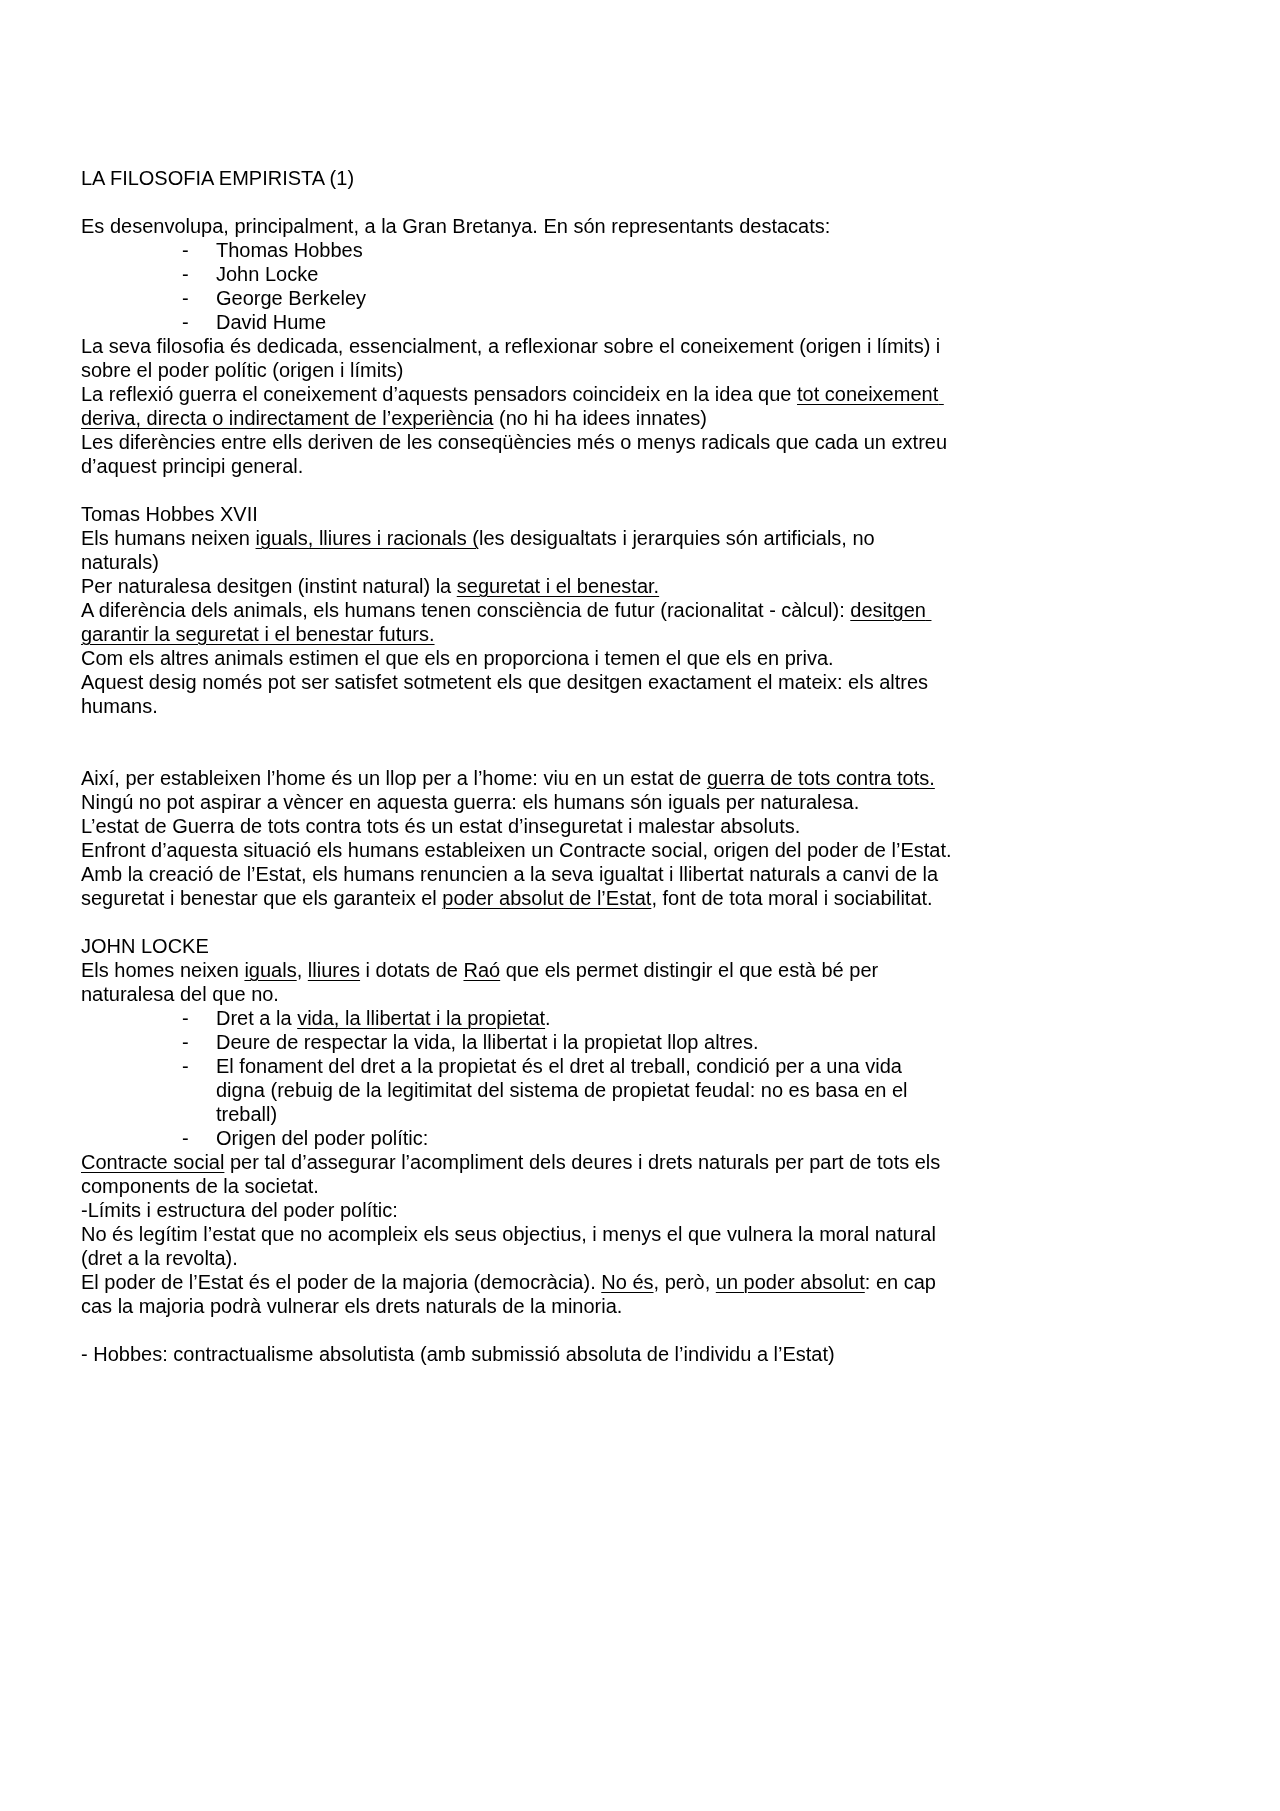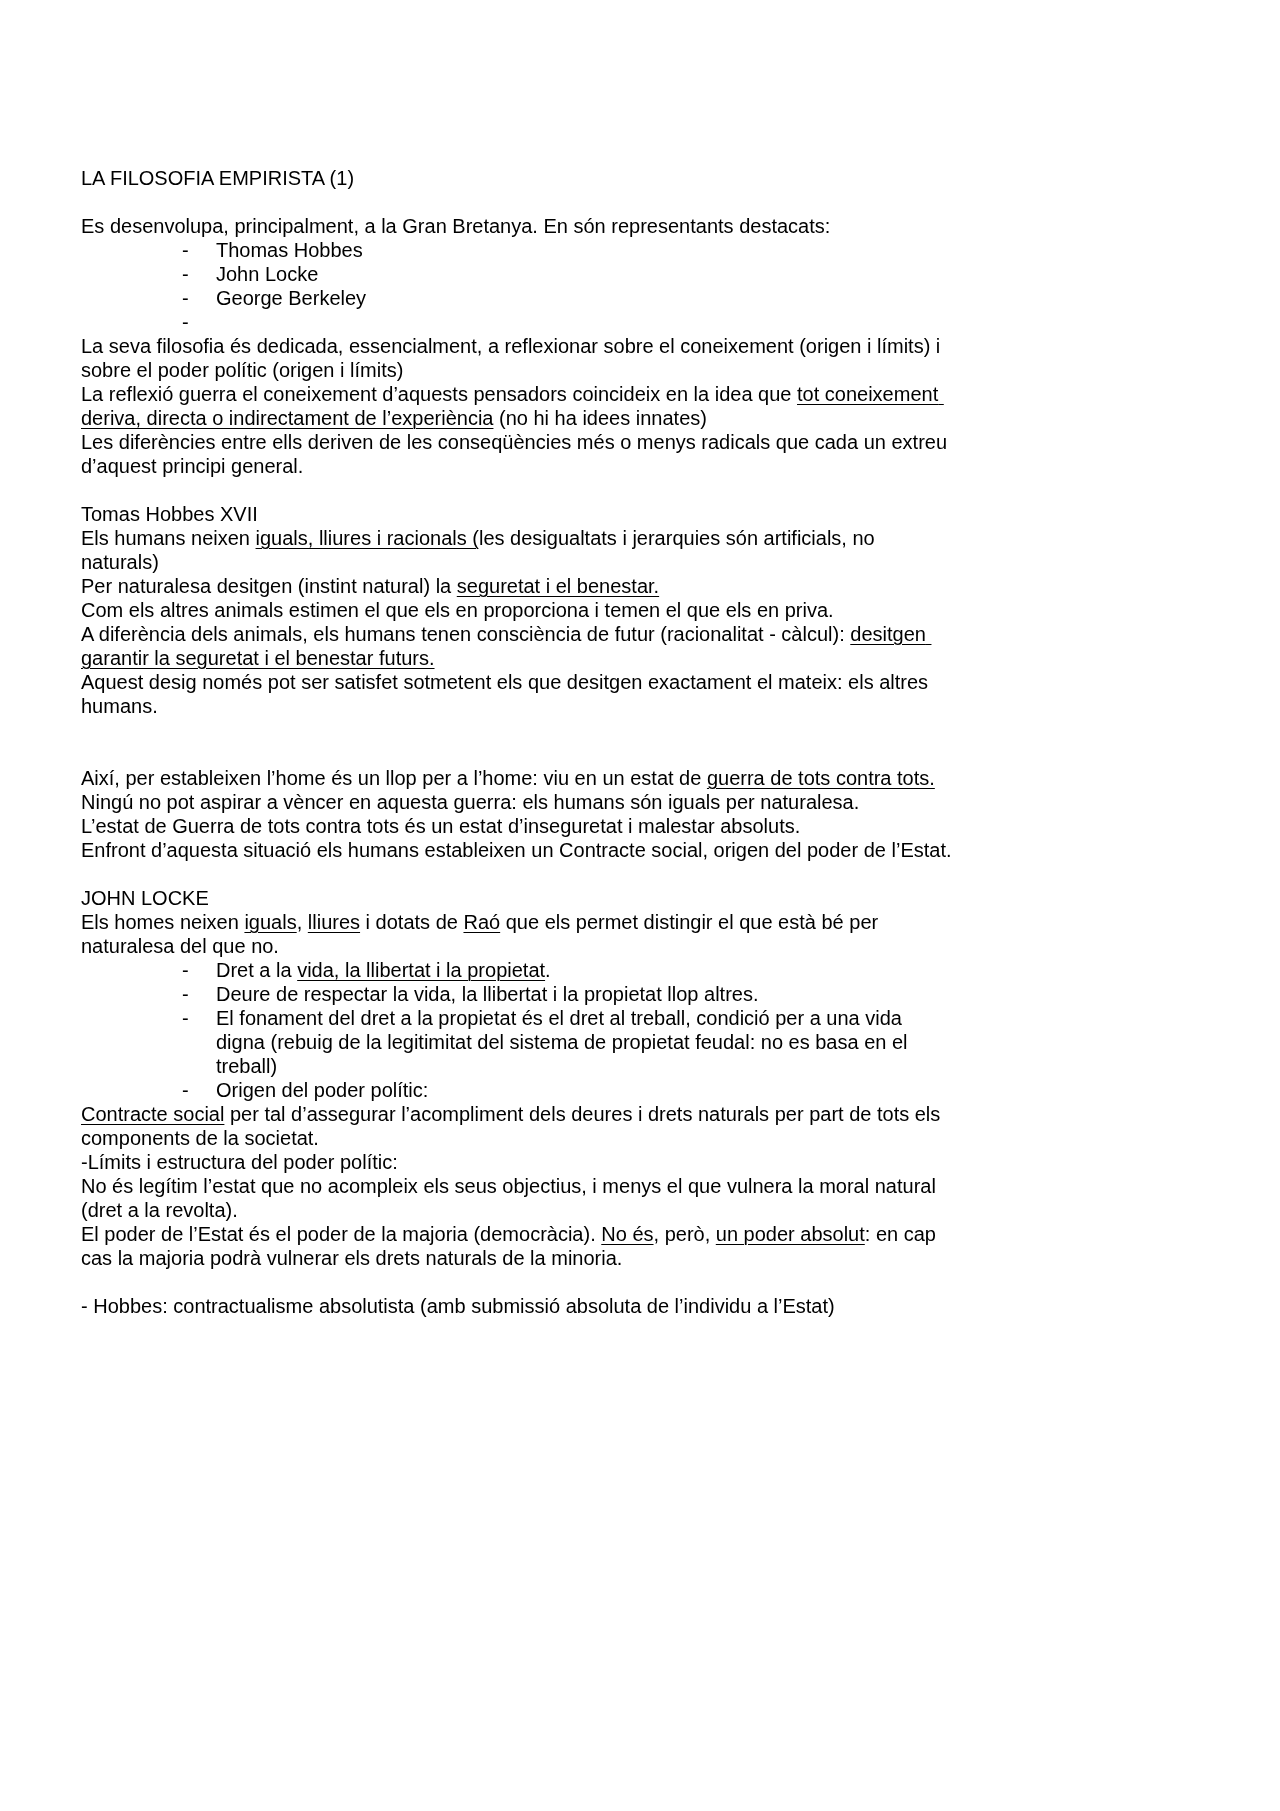--- a/index.html
+++ b/index.html
@@ -47,37 +47,39 @@
       <div class="list-item">
         <span class="dash">-</span>
         <span class="li-content"><span>John Locke</span></span>
       </div>
       <div class="list-item">
         <span class="dash">-</span>
         <span class="li-content"><span>George Berkeley</span></span>
       </div>
       <div class="list-item">
         <span class="dash">-</span>
+        <span class="li-content"><span>David Hume</span></span>
       </div>
       <p class="para"><span>La seva filosofia és dedicada, essencialment, a reflexionar sobre el coneixement (origen i límits) i sobre el poder polític (origen i límits)</span></p>
       <p class="para"><span>La reflexió guerra el coneixement d’aquests pensadors coincideix en la idea que </span><span class="u">tot coneixement deriva, directa o indirectament de l’experiència</span><span> (no hi ha idees innates)</span></p>
       <p class="para"><span>Les diferències entre ells deriven de les conseqüències més o menys radicals que cada un extreu d’aquest principi general.</span></p>
       <div class="blank-line"></div>
       <p class="para"><span>Tomas Hobbes XVII</span></p>
       <p class="para"><span>Els humans neixen </span><span class="u">iguals, lliures i racionals (</span><span>les desigualtats i jerarquies són artificials, no naturals)</span></p>
       <p class="para"><span>Per naturalesa desitgen (instint natural) la </span><span class="u">seguretat i el benestar.</span></p>
+      <p class="para"><span>A diferència dels animals, els humans tenen consciència de futur (racionalitat - càlcul): </span><span class="u">desitgen garantir la seguretat i el benestar futurs.</span></p>
       <p class="para"><span>Com els altres animals estimen el que els en proporciona i temen el que els en priva.</span></p>
-      <p class="para"><span>A diferència dels animals, els humans tenen consciència de futur (racionalitat - càlcul): </span><span class="u">desitgen garantir la seguretat i el benestar futurs.</span></p>
       <p class="para"><span>Aquest desig només pot ser satisfet sotmetent els que desitgen exactament el mateix: els altres humans.</span></p>
       <div class="blank-line"></div>
       <div class="blank-line"></div>
       <p class="para"><span>Així, per estableixen l’home és un llop per a l’home: viu en un estat de </span><span class="u">guerra de tots contra tots.</span></p>
       <p class="para"><span>Ningú no pot aspirar a vèncer en aquesta guerra: els humans són iguals per naturalesa.</span></p>
       <p class="para"><span>L’estat de Guerra de tots contra tots és un estat d’inseguretat i malestar absoluts.</span></p>
       <p class="para"><span>Enfront d’aquesta situació els humans estableixen un Contracte social, origen del poder de l’Estat.</span></p>
+      <p class="para"><span>Amb la creació de l’Estat, els humans renuncien a la seva igualtat i llibertat naturals a canvi de la seguretat i benestar que els garanteix el </span><span class="u">poder absolut de l’Estat</span><span>, font de tota moral i sociabilitat.</span></p>
       <div class="blank-line"></div>
       <p class="para"><span>JOHN LOCKE</span></p>
       <p class="para"><span>Els homes neixen </span><span class="u">iguals</span><span>, </span><span class="u">lliures</span><span> i dotats de </span><span class="u">Raó</span><span> que els permet distingir el que està bé per naturalesa del que no.</span></p>
       <div class="list-item">
         <span class="dash">-</span>
         <span class="li-content"><span>Dret a la </span><span class="u">vida, la llibertat i la propietat</span><span>.</span></span>
       </div>
       <div class="list-item">
         <span class="dash">-</span>
         <span class="li-content"><span>Deure de respectar la vida, la llibertat i la propietat llop altres.</span></span>

